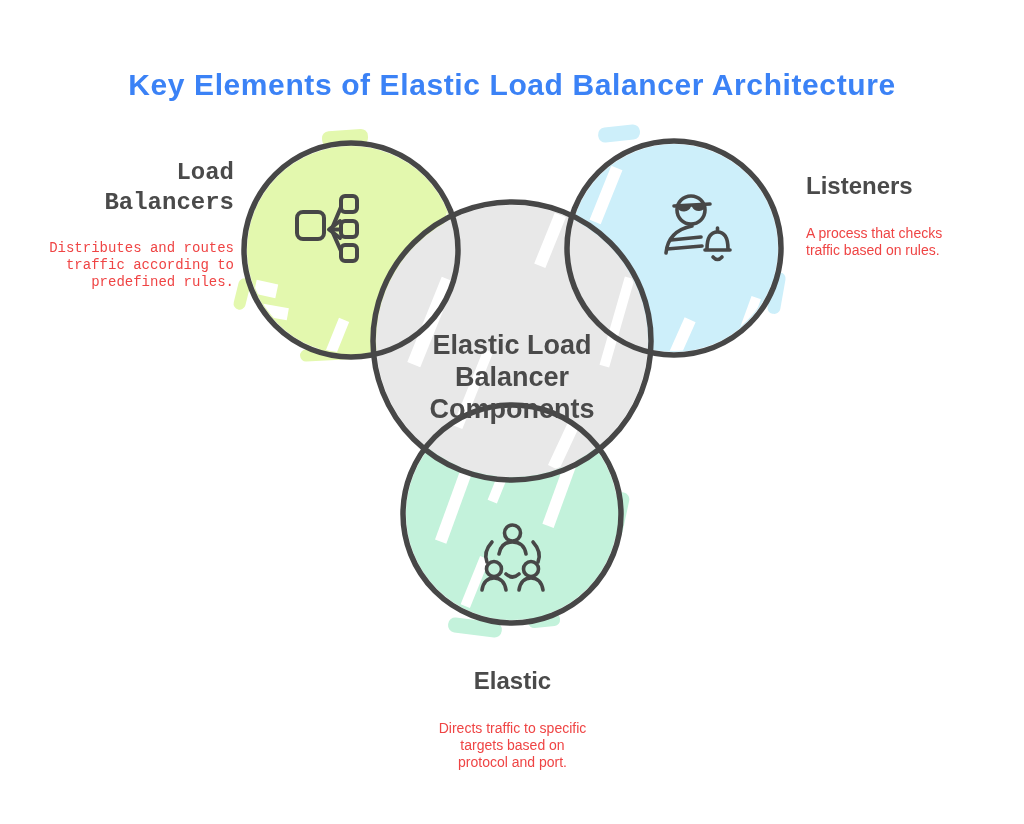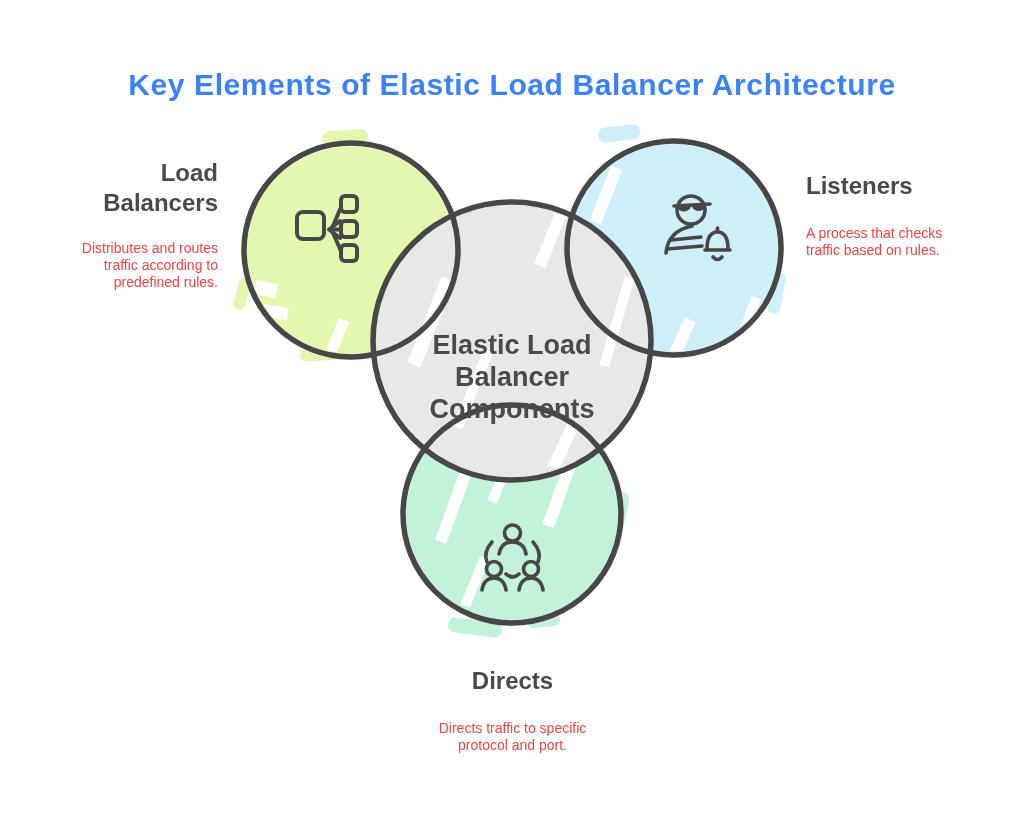--- a/index.html
+++ b/index.html
@@ -8,21 +8,21 @@
     font-family:"Liberation Sans",sans-serif;color:#4a4a4a;
   }
   .diagram-svg{position:absolute;left:0;top:0;}
   .page-title{
     position:absolute;left:0;top:68px;width:1024px;text-align:center;
     font-size:30px;font-weight:bold;letter-spacing:.6px;color:#3b82f6;
   }
   .node-label{position:absolute;}
   .node-title{font-size:24px;font-weight:bold;line-height:30px;color:#4a4a4a;}
   .node-desc{font-size:14px;line-height:17px;color:#ef4444;}
-  .label-left{left:30px;top:158px;width:188px;text-align:right;}
+  .label-left{left:46px;top:158px;width:188px;text-align:right;font-family:Liberation Mono, monospace;}
   .label-left .node-desc{margin-top:22px;}
   .label-right{left:806px;top:171px;width:210px;text-align:left;}
   .label-right .node-desc{margin-top:24px;}
   .label-bottom{left:362px;top:666px;width:301px;text-align:center;}
   .label-bottom .node-desc{margin-top:24px;}
   .center-label{
     position:absolute;left:387px;top:329px;width:250px;text-align:center;
     font-size:27px;font-weight:bold;line-height:32px;color:#4a4a4a;
   }
 </style>
@@ -167,21 +167,22 @@
       <div>Listeners</div>
     </div>
     <div class="node-desc">
       <div>A process that checks</div>
       <div>traffic based on rules.</div>
     </div>
   </div>
 
   <div class="node-label label-bottom">
     <div class="node-title">
-      <div>Directs</div>
+      <div>Elastic</div>
     </div>
     <div class="node-desc">
       <div>Directs traffic to specific</div>
+      <div>targets based on</div>
       <div>protocol and port.</div>
     </div>
   </div>
 
 </div>
 
 </body></html>

